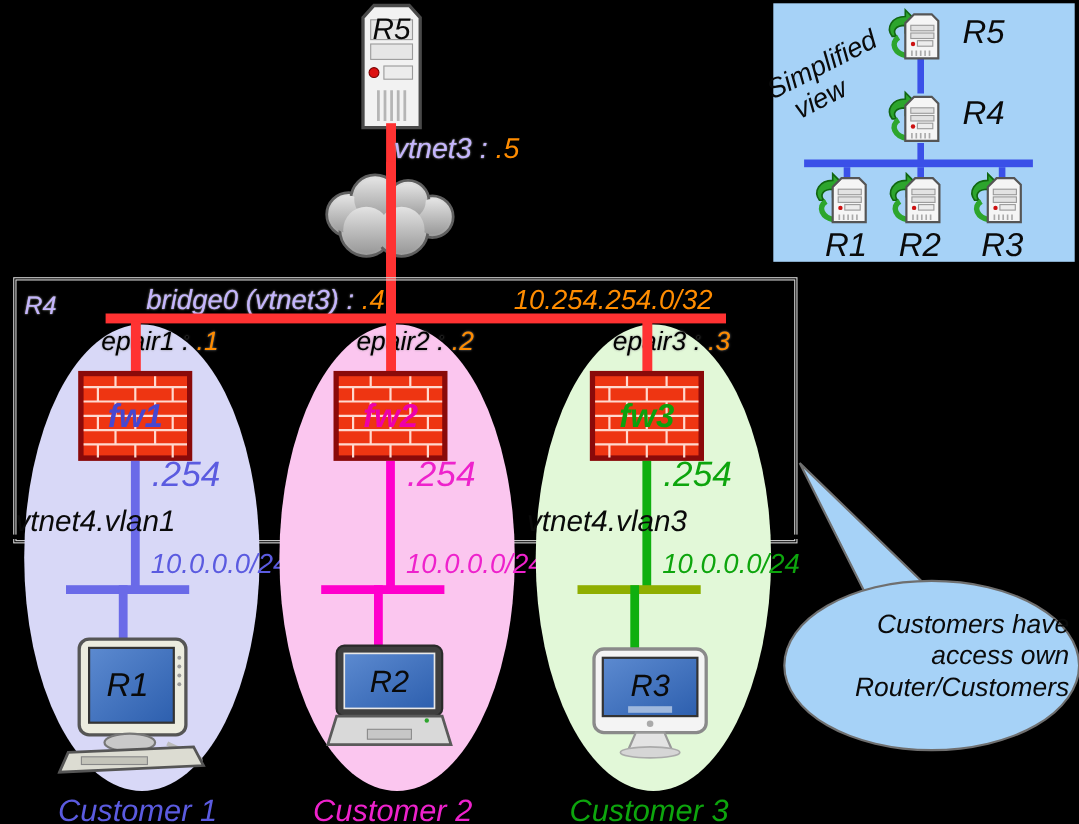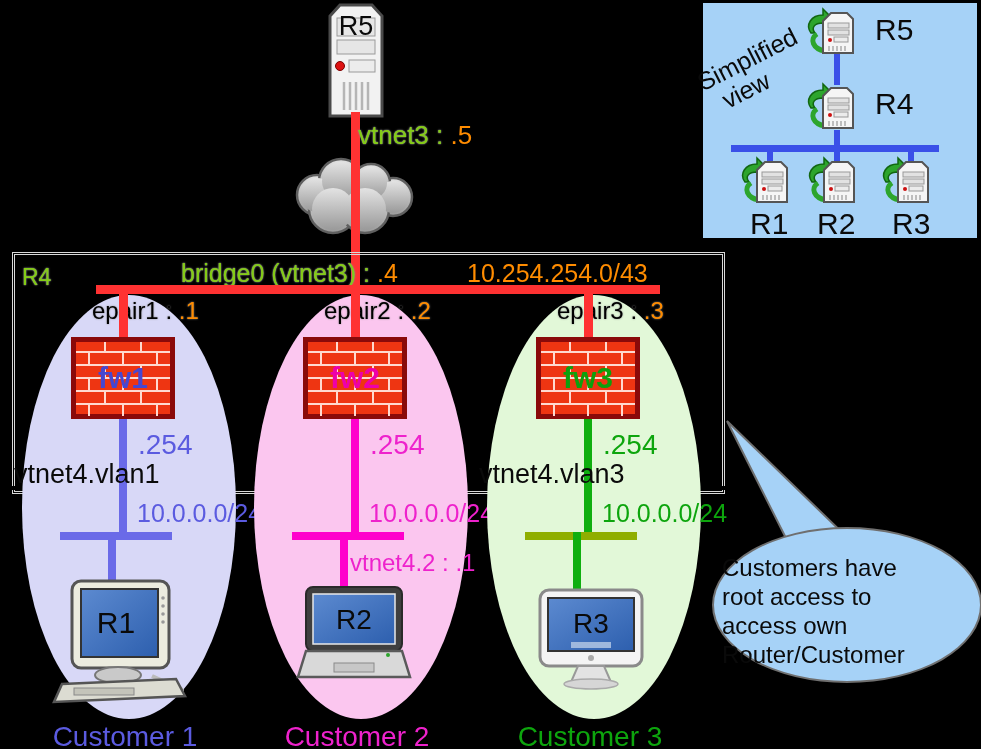--- a/index.html
+++ b/index.html
@@ -1,59 +1,59 @@
 <!DOCTYPE html>
 <html><head>
 <meta charset="utf-8">
 <style>
   html,body{margin:0;padding:0;background:#000;}
   #canvas{position:relative;width:981px;height:749px;background:#000;overflow:hidden;
-          font-family:"Liberation Sans",sans-serif;color:#111;}
+          font-family:"Liberation Sans",sans-serif;color:#111;font-style:italic;}
   .abs{position:absolute;}
   
-  .ghost{color:#84cc16;text-shadow:0 0 2px #9a9a9a,0 0 1px #6f6f6f;}
+  .ghost{color:#c4b5fd;text-shadow:0 0 2px #9a9a9a,0 0 1px #6f6f6f;}
   .orange{color:#ff8c00;}
   .label{white-space:nowrap;}
   
   .redline{background:#ff3232;}
   
   #r4-rect{left:12px;top:252px;width:707px;height:236px;border:3px double #d9d9d9;}
   
   #trunk{left:0;top:486px;width:981px;height:4px;background:#000;}
   
   .customer{position:absolute;top:285px;width:222px;height:464px;}
   .customer .ellipse{position:absolute;left:8px;top:10px;width:214px;height:424px;
        border-radius:50%;background:var(--fill);}
   .customer .epair{position:absolute;left:78px;top:12px;font-size:24px;
        color:#000;text-shadow:0 0 2px #8a8a8a;}
   .customer .fw-stub{position:absolute;left:105px;top:7px;width:9px;height:50px;background:#ff3232;}
   .customer .fw{position:absolute;left:57px;top:52px;}
   .customer .fw-line{position:absolute;left:105px;top:134px;width:8px;height:116px;background:var(--line);}
-  .customer .fwip{position:absolute;left:124px;top:144px;font-size:28px;color:var(--accent);}
+  .customer .fwip{position:absolute;left:124px;top:128px;font-size:32px;color:var(--accent);}
   .customer .vlan{position:absolute;left:0;top:174px;width:222px;
        font-size:27px;color:#0a0a0a;}
   .customer .subnet{position:absolute;left:123px;top:214px;font-size:25px;color:var(--accent);}
   .customer .tbar{position:absolute;left:46px;top:247px;width:112px;height:8px;background:var(--bar);}
   .customer .drop{position:absolute;left:94px;top:247px;width:8px;height:60px;background:var(--line);}
   .customer .iface{position:absolute;left:104px;top:264px;font-size:24px;color:var(--accent);}
   .customer .cname{position:absolute;left:0;top:436px;width:222px;text-align:center;
        font-size:28px;color:var(--accent);}
   #cust1{left:14px;--fill:#d8d8f7;--accent:#5b5be0;--line:#6a6ae8;--bar:#6a6ae8;--fwtext:#4747d1;}
   #cust2{left:246px;--fill:#fbc6ef;--accent:#ee22cc;--line:#ff00cc;--bar:#ff00cc;--fwtext:#ee00aa;}
   #cust3{left:479px;--fill:#e2f8d8;--accent:#0da50d;--line:#0faf0f;--bar:#8fae00;--fwtext:#0da00d;}
   
   #simplified{left:703px;top:3px;width:274px;height:235px;background:#a6d2f7;}
   #simplified .blue{position:absolute;background:#3a50e8;}
   #simplified .nodelabel{position:absolute;font-size:30px;color:#0a0a0a;}
   #simp-title{left:-6px;top:32px;width:150px;transform:rotate(-27deg);font-size:25px;
        line-height:27px;color:#0a0a0a;}
   
   #bubble{left:712px;top:527px;width:266px;height:152px;border-radius:50%;
       background:#a6d2f7;border:2px solid #6f6f6f;}
-  #bubble-text{left:722px;top:553px;width:250px;text-align:left;font-size:24px;
+  #bubble-text{left:722px;top:553px;width:250px;text-align:right;font-size:24px;
       line-height:29px;color:#0a0a0a;}
   .toplabel{font-size:26px;}
 </style>
 </head>
 <body>
 
 <div id="canvas">
 
   <svg class="abs" style="left:320px;top:2px;" width="72" height="120">
     <path d="M10 14 L20 3 H52 L62 14 V114 H10 Z" fill="#f2f2f2" stroke="#4a4a4a" stroke-width="3"></path>
@@ -97,22 +97,22 @@
         <circle cx="88" cy="36" r="16"></circle>
       <circle cx="50" cy="62" r="21"></circle>
         <circle cx="82" cy="62" r="21"></circle>
     </g>
   </svg>
 
   <div class="abs redline" style="left:351px;top:147px;width:9px;height:145px;"></div>
 
   <div class="abs" id="r4-rect"></div>
   <div class="abs label ghost" style="left:22px;top:264px;font-size:23px;">R4</div>
-  <div class="abs label" style="left:133px;top:259px;font-size:25px;margin-left:48px;"><span class="ghost">bridge0 (vtnet3) : </span><span class="orange">.4</span></div>
-  <div class="abs label orange" style="left:467px;top:259px;font-size:25px;">10.254.254.0/43</div>
+  <div class="abs label" style="left:133px;top:259px;font-size:25px;"><span class="ghost">bridge0 (vtnet3) : </span><span class="orange">.4</span></div>
+  <div class="abs label orange" style="left:467px;top:259px;font-size:25px;">10.254.254.0/32</div>
   <div class="abs redline" style="left:96px;top:285px;width:564px;height:9px;"></div>
 
   <div class="abs" id="trunk"></div>
 
   <div class="customer" id="cust1">
     <div class="ellipse"></div>
     <div class="epair label"><span>epair1 : </span><span class="orange">.1</span></div>
     <div class="fw-stub"></div>
     <svg class="fw" width="104" height="82">
       <rect x="2.5" y="2.5" width="99" height="77" fill="#ee3512" stroke="#8a0a0a" stroke-width="5"></rect>
@@ -196,21 +196,20 @@
           <line x1="52" y1="67" x2="52" y2="79"></line>
           <line x1="86" y1="67" x2="86" y2="79"></line>
       </g>
       <text x="52" y="51" text-anchor="middle" font-size="30" font-weight="bold" fill="#ee00aa" font-family="Liberation Sans, sans-serif">fw2</text>
     </svg>
     <div class="fw-line"></div>
     <div class="fwip label">.254</div>
     <div class="subnet label">10.0.0.0/24</div>
     <div class="tbar"></div>
     <div class="drop"></div>
-    <div class="iface label">vtnet4.2 : .1</div>
     <svg class="abs" style="left:50px;top:300px;" width="116" height="100">
       <defs>
           <linearGradient id="scr2" x1="0" y1="0" x2="1" y2="1">
         <stop offset="0" stop-color="#5c8ad0"></stop>
             <stop offset="1" stop-color="#2d5fae"></stop>
           </linearGradient>
         </defs>
       <rect x="10" y="2" width="96" height="64" rx="7" fill="#3f3f3f" stroke="#2a2a2a" stroke-width="2"></rect>
       <rect x="17" y="9" width="82" height="50" fill="url(#scr2)" stroke="#e8e8e8" stroke-width="1.5"></rect>
       <polygon points="10,66 106,66 114,92 2,92" fill="#d9d9d9" stroke="#5a5a5a" stroke-width="2.5"></polygon>
@@ -375,18 +374,17 @@
         <line x1="42" y1="45" x2="42" y2="50"></line>
       </g>
   </svg>
 
   <svg class="abs" style="left:700px;top:412px;" width="180" height="165">
     <polygon points="27,9 98,150 155,133" fill="#a6d2f7" stroke="#6f6f6f" stroke-width="2"></polygon>
   </svg>
   <div class="abs" id="bubble"></div>
   <div class="abs" id="bubble-text">
     <div>Customers have</div>
-    <div>root access to</div>
     <div>access own</div>
-    <div>Router/Customer</div>
+    <div>Router/Customers</div>
   </div>
 
 </div>
 
 </body></html>

